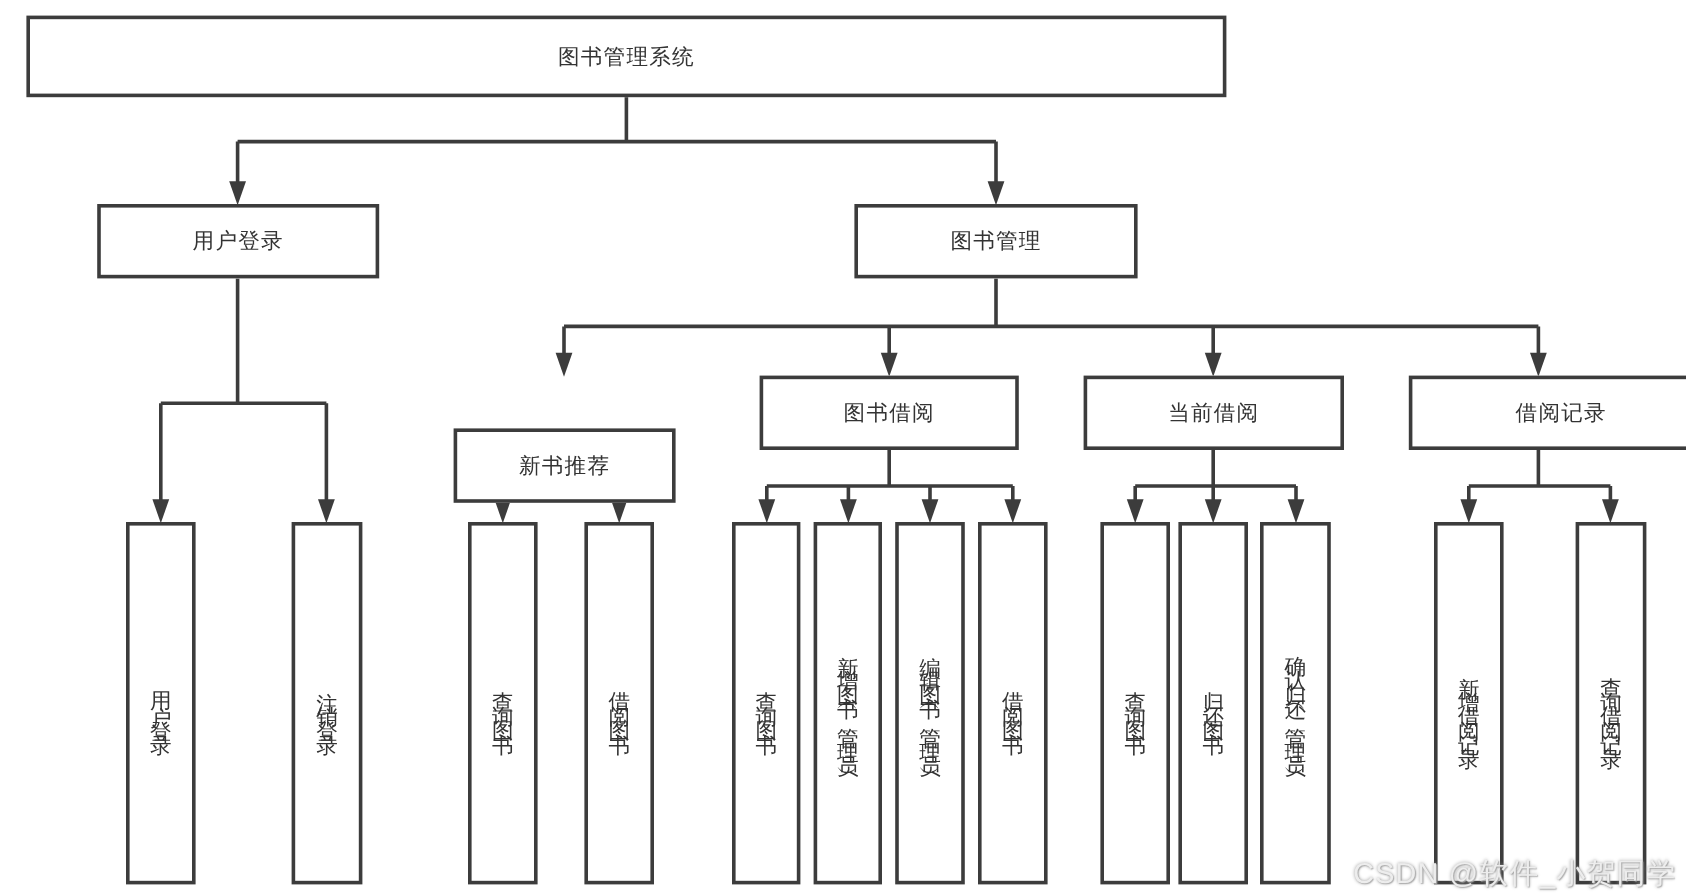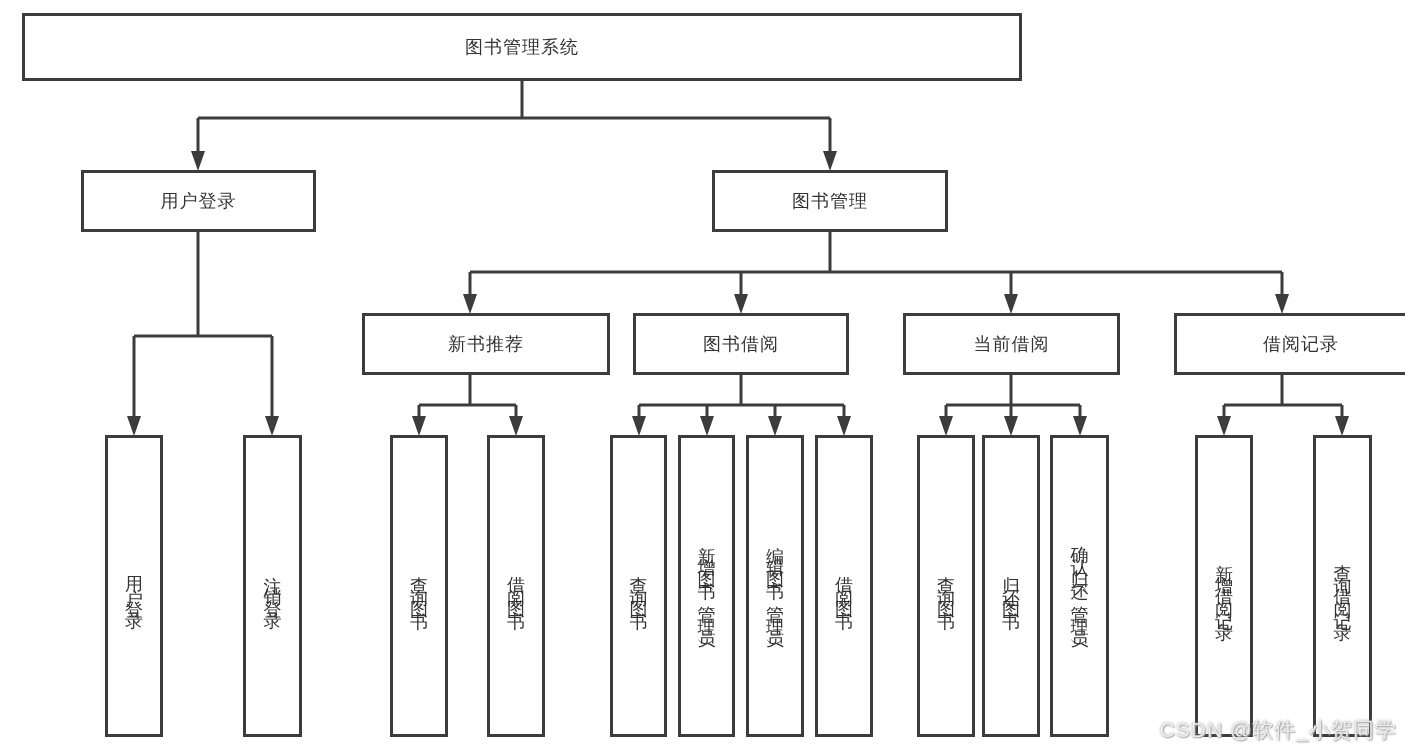--- a/index.html
+++ b/index.html
@@ -24,21 +24,21 @@
   .lvl2{top:170px; height:62px;}
   .lvl3{top:313px; height:62px;}
   .leaf{top:435px; height:302px;}
   .vtext{
     writing-mode:vertical-rl;
     font-size:18px; line-height:1; letter-spacing:12px;
     display:block;
   }
   .wm{
     position:absolute; right:8px; bottom:3px; z-index:5;
-    font-size:21px; color:var(--wm);
+    font-size:24px; color:var(--wm);
     text-shadow:0 0 3px #9a9a9a, 1px 1px 1px #b5b5b5;
     letter-spacing:1px; white-space:nowrap;
   }
 </style>
 </head>
 <body>
 
 <div id="stage">
 
   <svg id="connectors" viewBox="0 0 1405 747" xmlns="http://www.w3.org/2000/svg">
@@ -76,21 +76,21 @@
     <span>图书管理系统</span>
   </div>
 
   <div class="box lvl2" style="left:81px;width:235px;">
     <span>用户登录</span>
   </div>
   <div class="box lvl2" style="left:712px;width:236px;text-align:right;">
     <span>图书管理</span>
   </div>
 
-  <div class="box lvl3" style="left:362px;width:248px;">
+  <div class="box lvl3" style="left:378px;width:185px;margin-top:44px;">
     <span>新书推荐</span>
   </div>
   <div class="box lvl3" style="left:633px;width:216px;">
     <span>图书借阅</span>
   </div>
   <div class="box lvl3" style="left:903px;width:217px;">
     <span>当前借阅</span>
   </div>
   <div class="box lvl3" style="left:1174px;width:254px;">
     <span>借阅记录</span>

